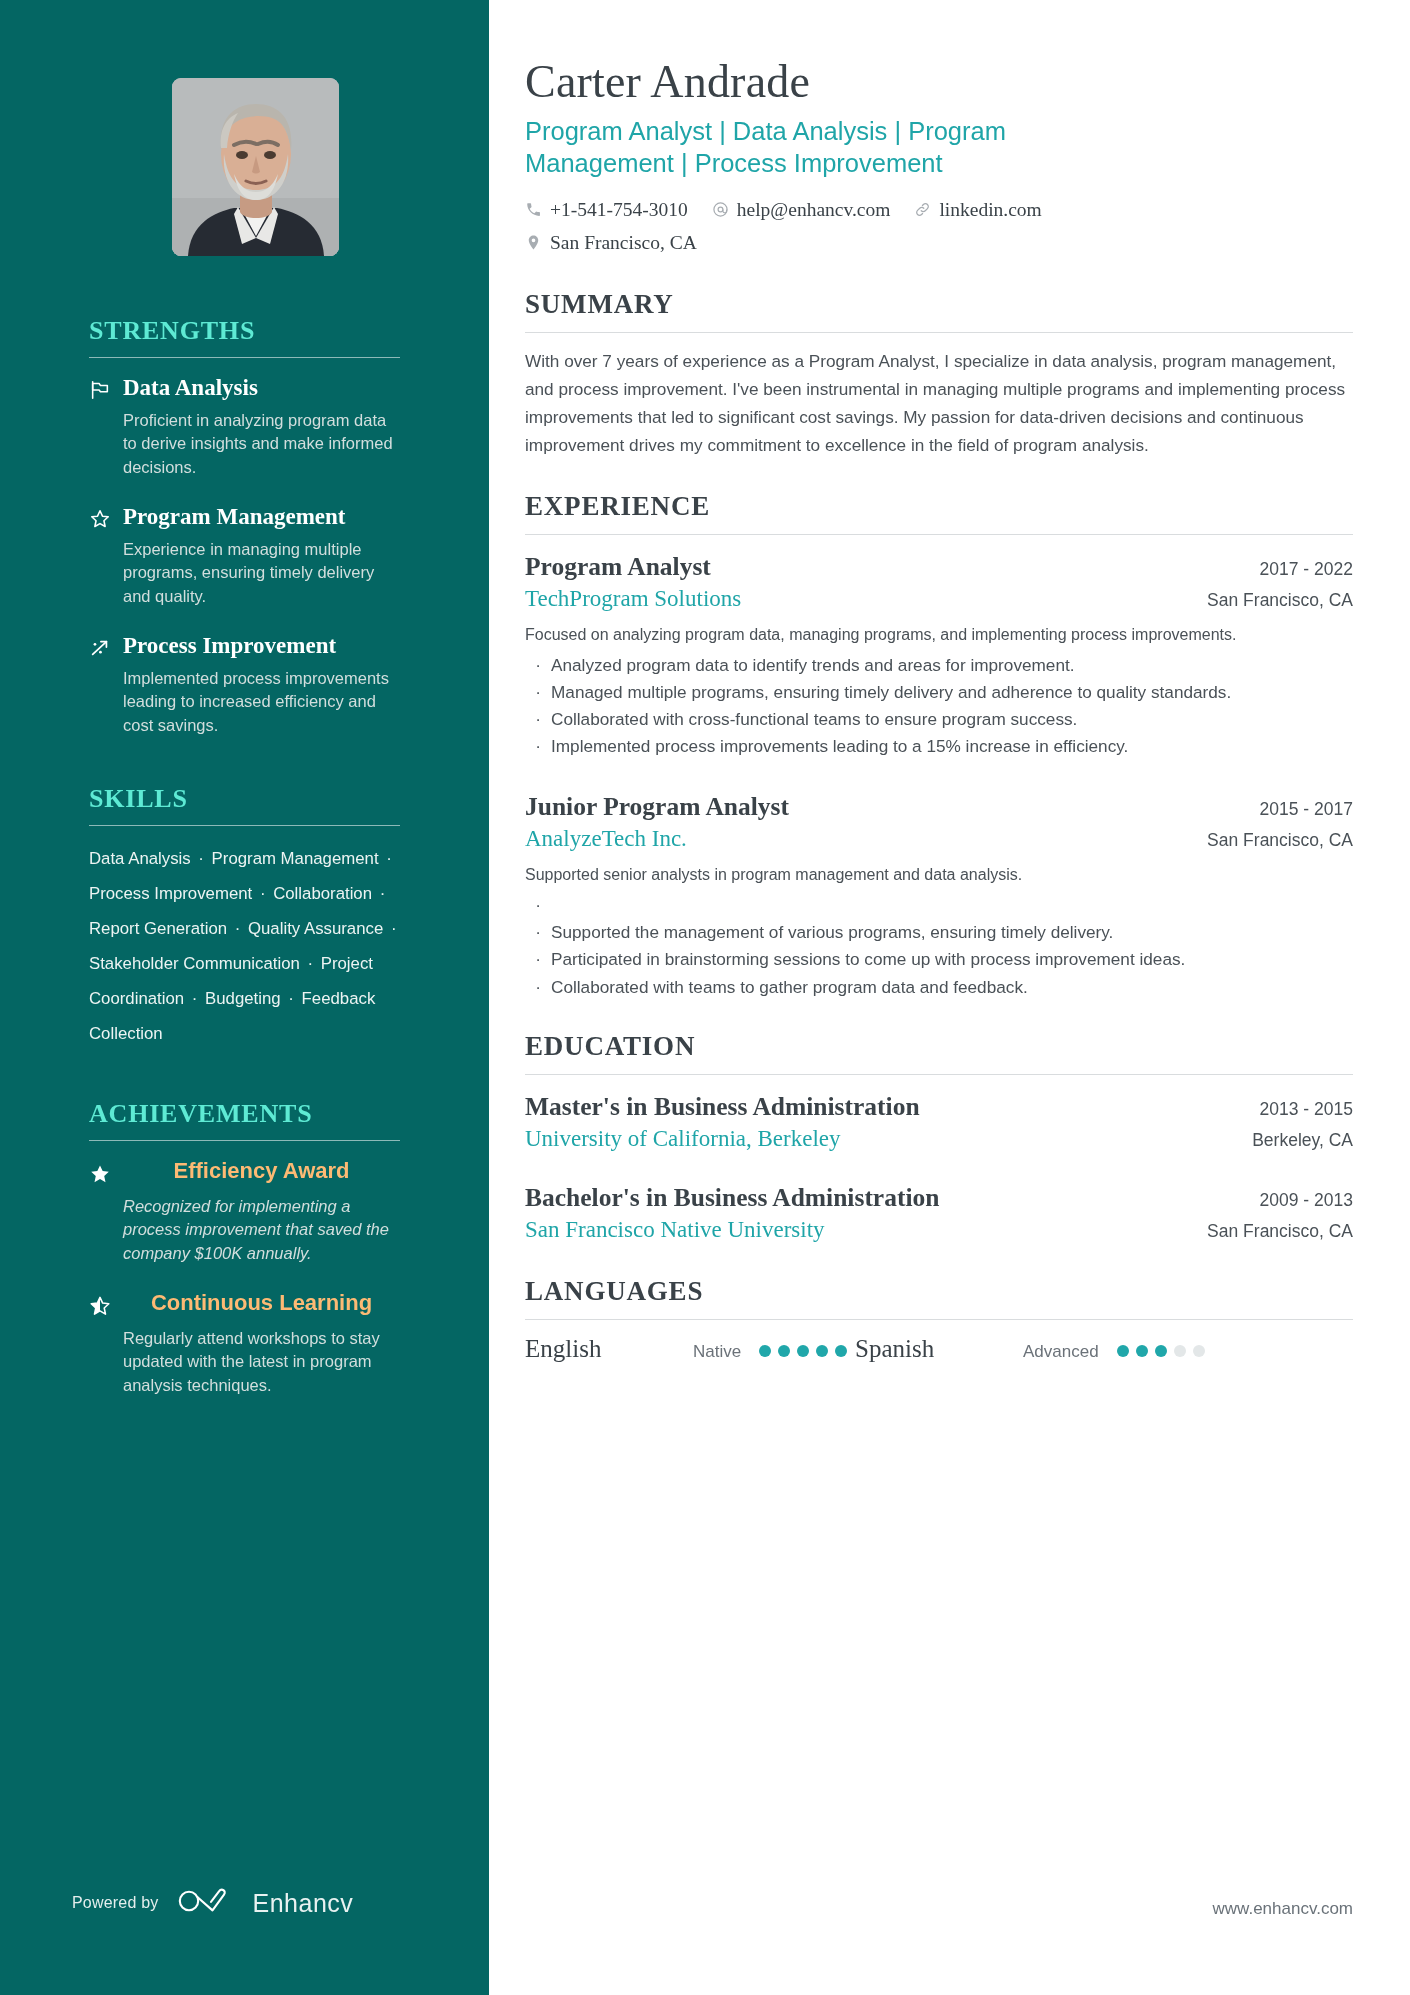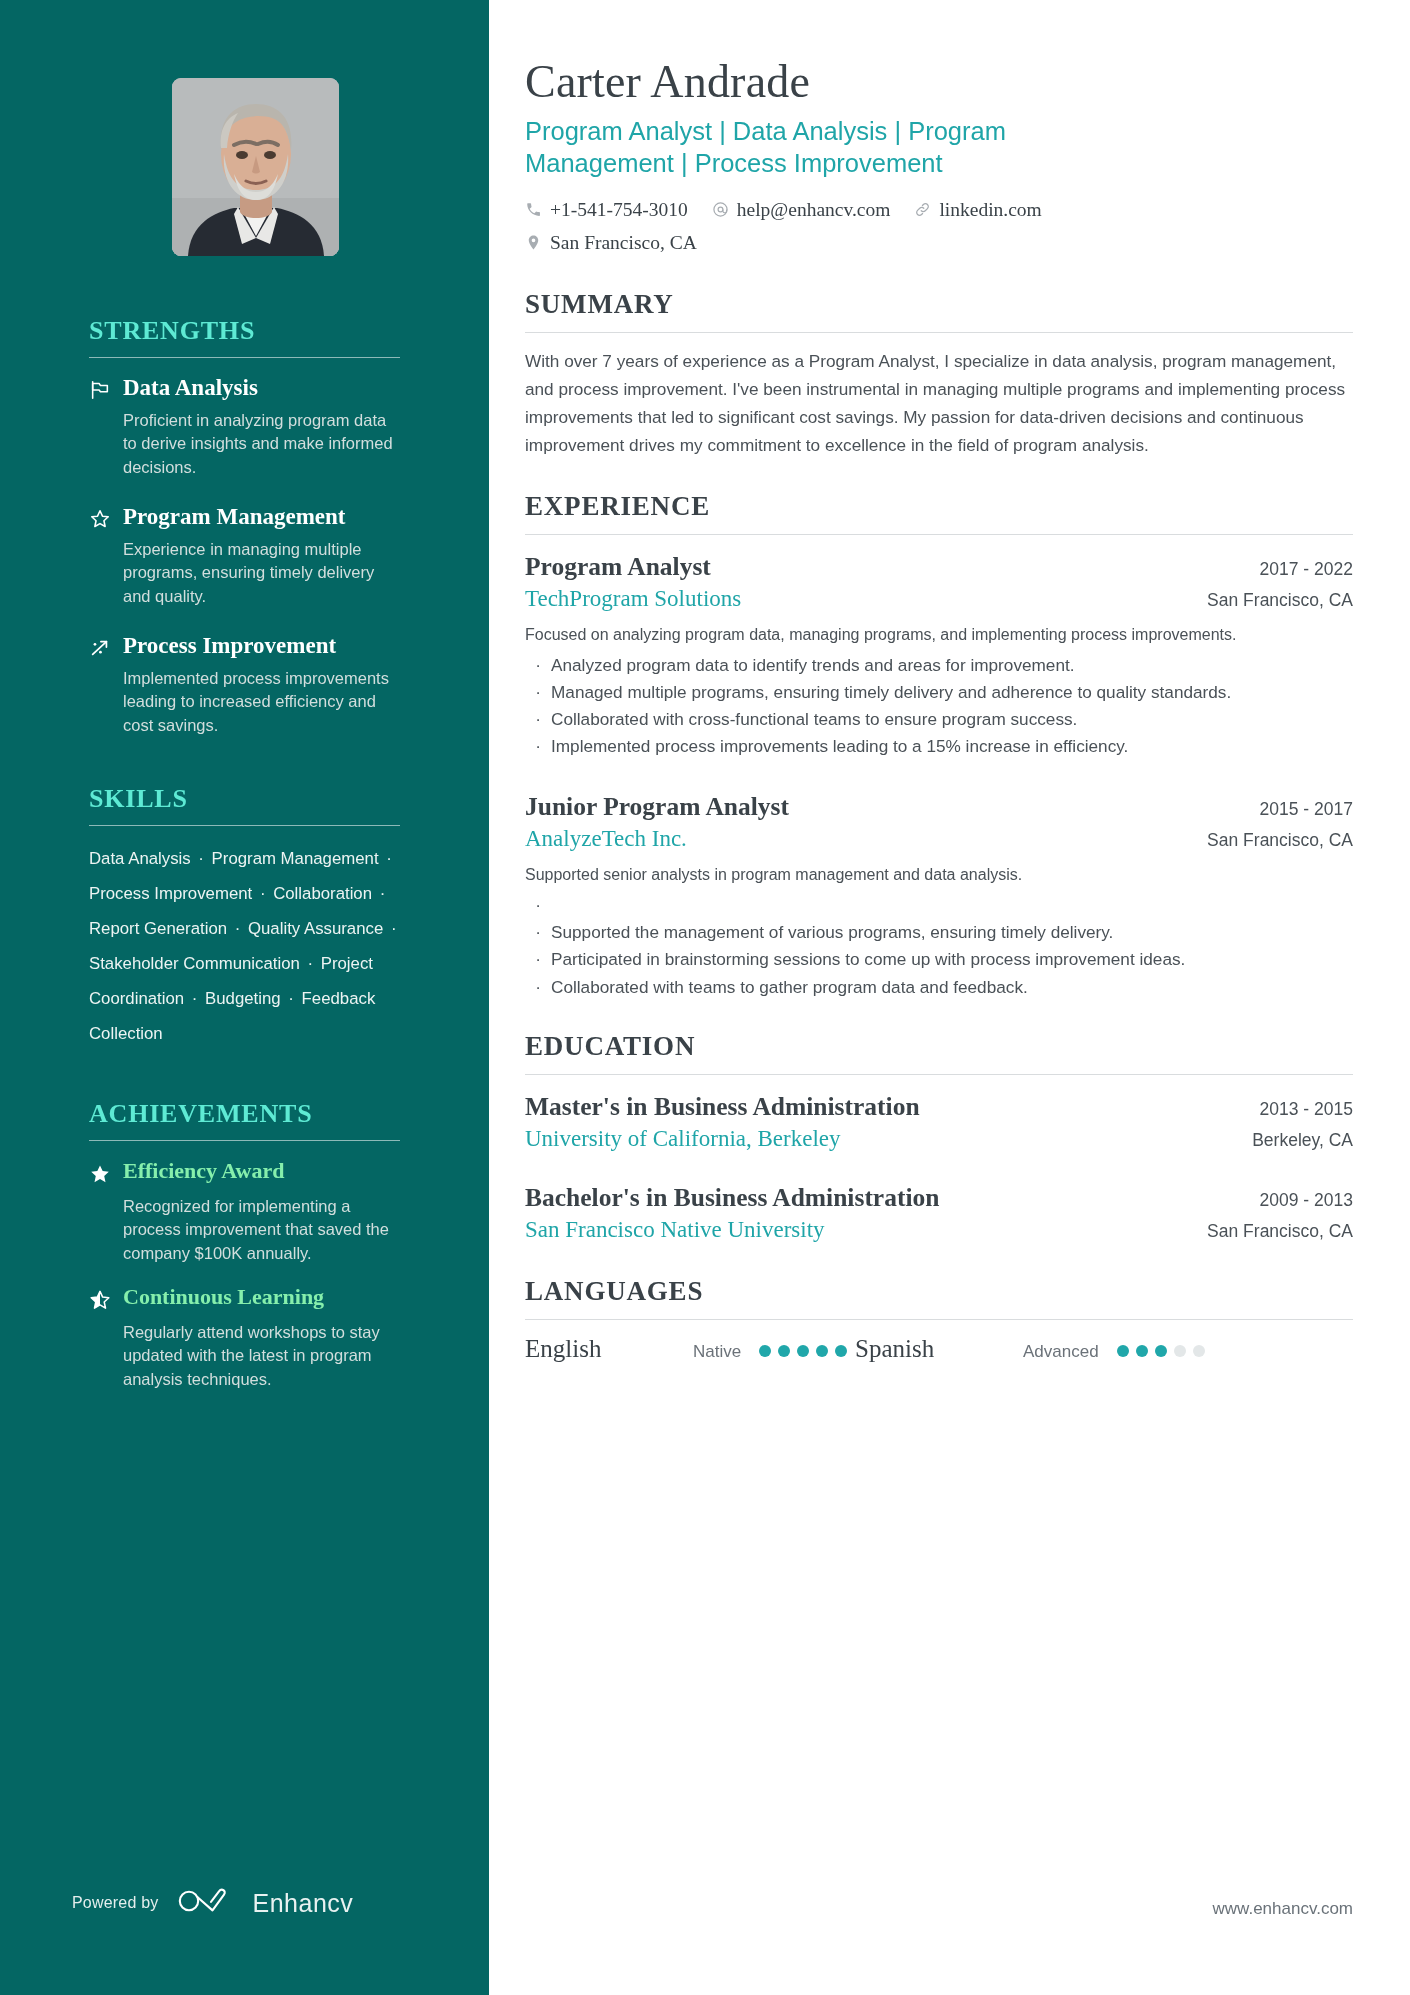--- a/index.html
+++ b/index.html
@@ -66,22 +66,22 @@
   .str-indent { padding-left:34px; }
 
   .skills-flow {
     font-size:16.8px; line-height:2.08; color:#edf4f3;
   }
   .skills-flow .dot { color:#edf4f3; padding:0 3px; }
 
   .ach-item { display:flex; margin-bottom:22px; }
   .ach-icon { width:34px; flex:0 0 34px; padding-top:6px; }
   .ach-title {
-    font-family:Liberation Serif, serif;
-    font-size:22px; font-weight:700; color:#86efac; line-height:1.25;
+    font-family:Liberation Sans, sans-serif;
+    font-size:22px; font-weight:700; color:#fdba74; line-height:1.25;text-align:center;
   }
   .ach-desc {
     font-size:16.5px; line-height:1.42; color:#d2dedd; margin-top:6px;
   }
 
   .footer-left {
     position:absolute; left:72px; bottom:76px;
     display:flex; align-items:center; gap:16px;
   }
   .powered { font-size:16px; color:#e4eeed; letter-spacing:.2px; }
@@ -264,21 +264,21 @@
       <div class="ach-item">
         <span class="ach-icon">
           <svg width="22" height="22" viewBox="0 0 24 24" fill="#ffffff">
             <path d="M12 2.6l2.9 6.2 6.7.8-5 4.6 1.4 6.7L12 17.4 6 20.9l1.4-6.7-5-4.6 6.7-.8z"></path>
           </svg>
         </span>
         <div class="str-body">
           <div class="ach-title">Efficiency Award</div>
         </div>
       </div>
-      <div class="ach-desc str-indent" style="margin-top:-16px;margin-bottom:18px;">Recognized for implementing a process improvement that saved the company $100K annually.</div>
+      <div class="ach-desc str-indent" style="margin-top:-16px;margin-bottom:24px;font-style:italic;">Recognized for implementing a process improvement that saved the company $100K annually.</div>
 
       <div class="ach-item">
         <span class="ach-icon">
           <svg width="22" height="22" viewBox="0 0 24 24">
             <path d="M12 2.6l2.9 6.2 6.7.8-5 4.6 1.4 6.7L12 17.4 6 20.9l1.4-6.7-5-4.6 6.7-.8z" fill="none" stroke="#ffffff" stroke-width="1.7" stroke-linejoin="round"></path>
             <path d="M12 2.6V17.4L6 20.9l1.4-6.7-5-4.6 6.7-.8z" fill="#ffffff"></path>
           </svg>
         </span>
         <div class="str-body">
           <div class="ach-title">Continuous Learning</div>

